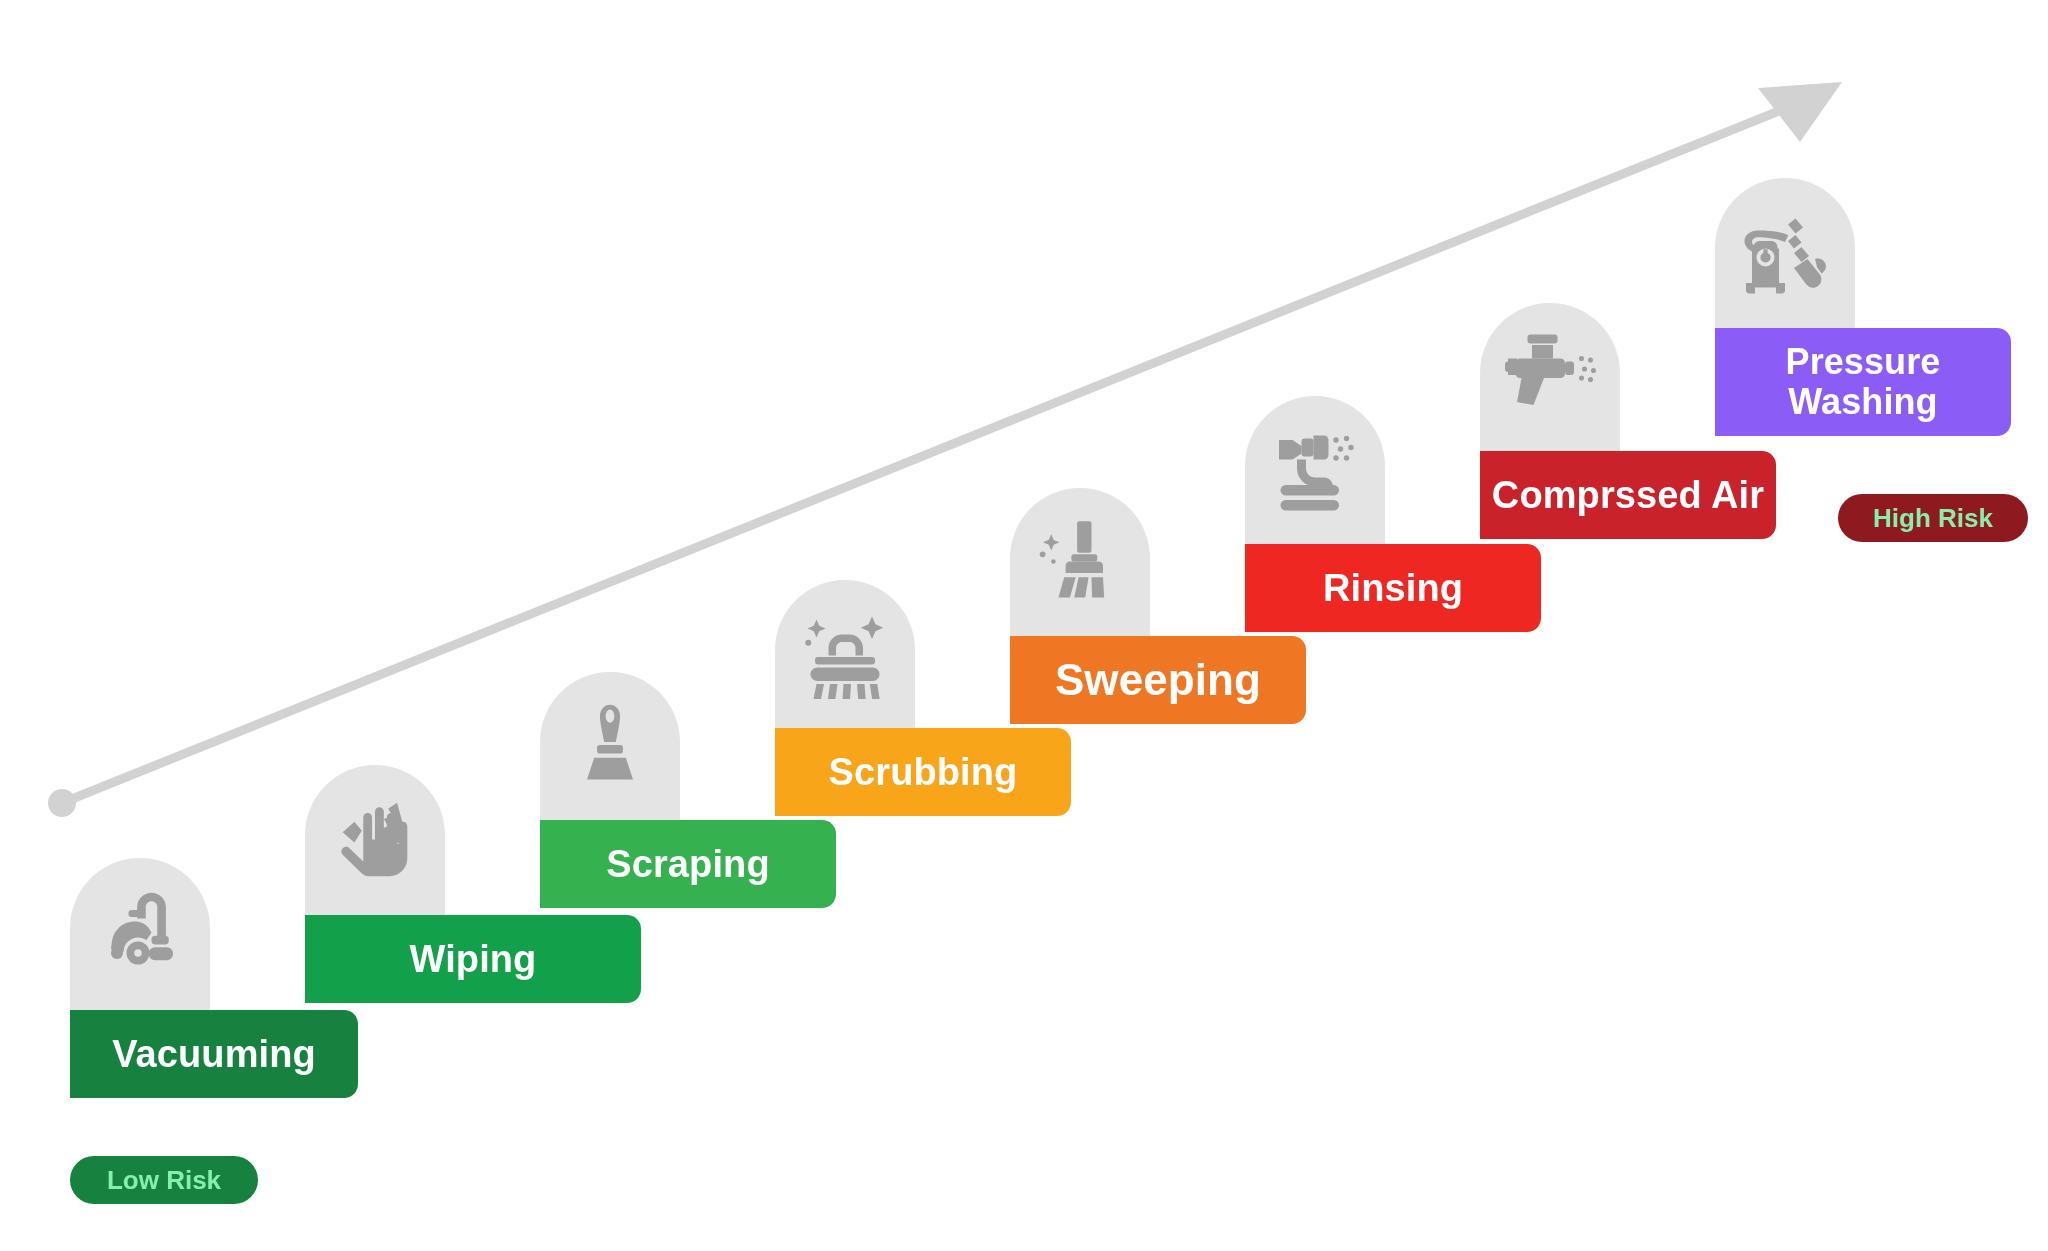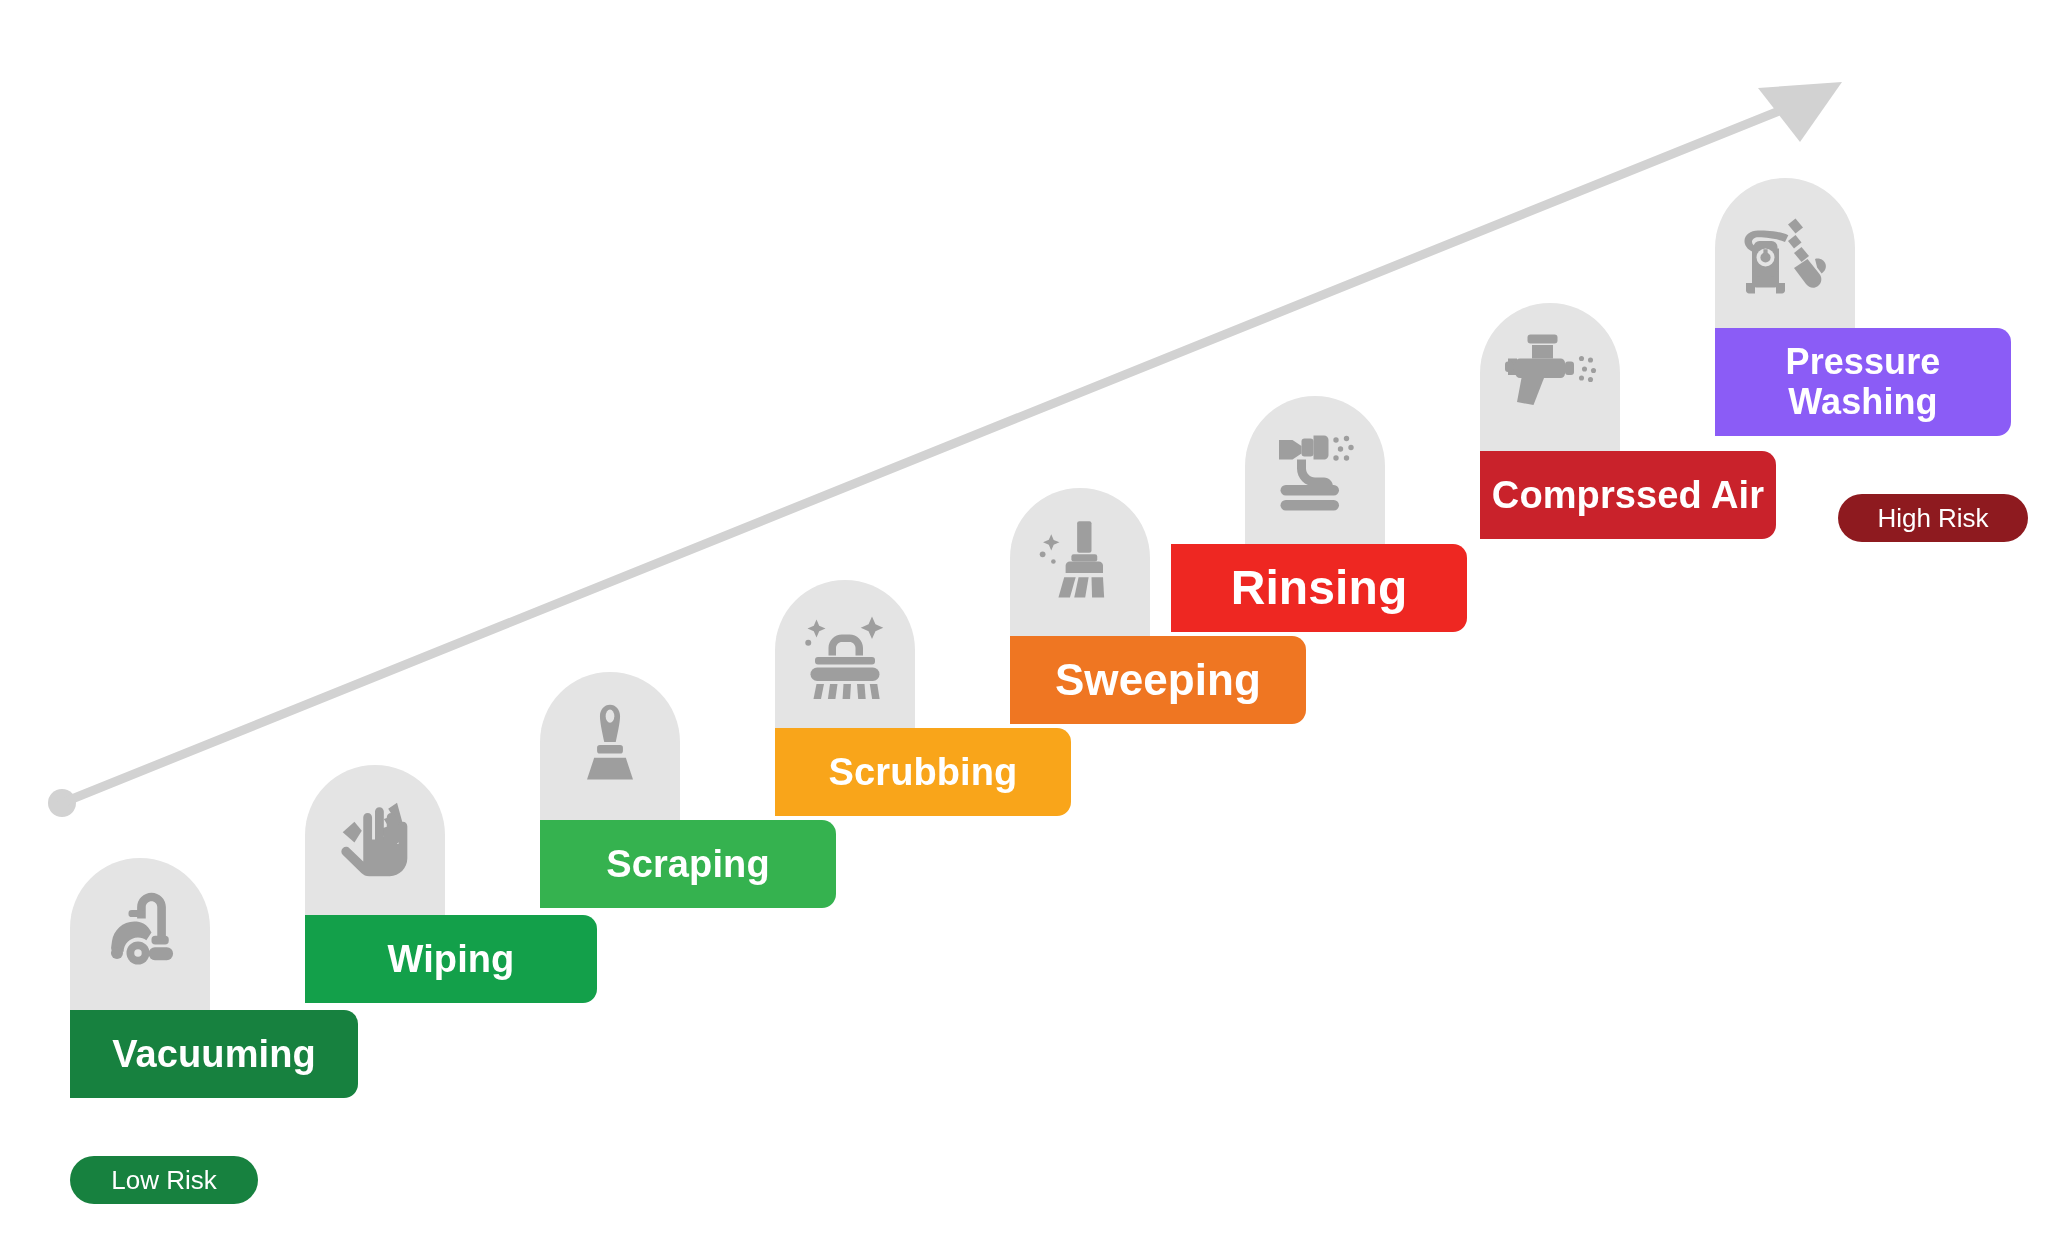--- a/index.html
+++ b/index.html
@@ -69,22 +69,22 @@
     box-sizing: border-box;
   }
 
   
   .risk-pill {
     position: absolute;
     display: flex;
     align-items: center;
     justify-content: center;
     border-radius: 999px;
-    color: #ffffff;
-    font-weight: normal;
+    color: #86efac;
+    font-weight: bold;
     white-space: nowrap;
   }
 </style>
 </head>
 <body>
 
 <div id="stage">
 
   <svg class="trend-arrow" viewBox="0 0 2048 1251" width="2048" height="1251">
     <g>
@@ -117,21 +117,21 @@
   <div class="step">
     <div class="icon-capsule" style="left:305px; top:765px; width:140px; height:150px; border-radius:70px 70px 0 0; padding-top:26px;">
       <svg width="94" height="94" viewBox="0 0 64 64">
         <g class="icon-glyph">
           <path d="M47 8l-6 4 3 5-6 2 3 5-6 2 3 5-6 3 4 5-7 3 6 6 18-18z"></path>
           <path d="M10 28l8-7 5 6-5 8z"></path>
           <path d="M24 18c0-1.7 1.3-3 3-3s3 1.3 3 3v15h2V14c0-1.7 1.3-3 3-3s3 1.3 3 3v19h2V18c0-1.7 1.3-3 3-3s3 1.3 3 3v18h2V24c0-1.7 1.3-3 3-3s3 1.3 3 3v22c0 6.6-5.4 12-12 12H28c-2 0-3.9-.8-5.3-2.2L10 43.4c-1.3-1.3-1.2-3.4.2-4.6 1.3-1.1 3.2-1 4.4.2L24 48z"></path>
         </g>
       </svg>
     </div>
-    <div class="label-bar" style="left:305px; top:915px; width:292px; height:88px; background:#13a04a; font-size:38px;">
+    <div class="label-bar" style="left:305px; top:915px; width:336px; height:88px; background:#13a04a; font-size:38px;">
       <span class="bar-text">Wiping</span>
     </div>
   </div>
 
   <div class="step">
     <div class="icon-capsule" style="left:540px; top:672px; width:140px; height:148px; border-radius:70px 70px 0 0; padding-top:24px;">
       <svg width="92" height="92" viewBox="0 0 64 64">
         <g class="icon-glyph">
           <path d="M32 6c-4 0-7 3.4-7 8 0 4.5 2 13 3 18h8c1-5 3-13.5 3-18 0-4.6-3-8-7-8z"></path>
           <ellipse cx="32" cy="14" rx="3" ry="4.6" fill="#e4e4e4"></ellipse>
@@ -202,21 +202,21 @@
           <circle cx="49" cy="18" r="1.8"></circle>
           <circle cx="56" cy="17" r="1.8"></circle>
           <circle cx="46" cy="24" r="1.8"></circle>
           <circle cx="53" cy="24" r="1.8"></circle>
           <path d="M20 25h6v6c0 3.3 2.7 6 6 6h6c3.3 0 6 2.7 6 6v4h-6v-4H32c-6.6 0-12-5.4-12-12z"></path>
           <rect x="9" y="42" width="39" height="7" rx="3.5"></rect>
           <rect x="9" y="52" width="39" height="7" rx="3.5"></rect>
         </g>
       </svg>
     </div>
-    <div class="label-bar" style="left:1171px; top:544px; width:296px; height:88px; background:#ee2722; font-size:48px;">
+    <div class="label-bar" style="left:1245px; top:544px; width:296px; height:88px; background:#ee2722; font-size:38px;">
       <span class="bar-text">Rinsing</span>
     </div>
   </div>
 
   <div class="step">
     <div class="icon-capsule" style="left:1480px; top:303px; width:140px; height:148px; border-radius:70px 70px 0 0; padding-top:24px;">
       <svg width="96" height="96" viewBox="0 0 64 64">
         <g class="icon-glyph">
           <rect x="17" y="5" width="20" height="6" rx="2"></rect>
           <path d="M20 12h14v9H20z"></path>

